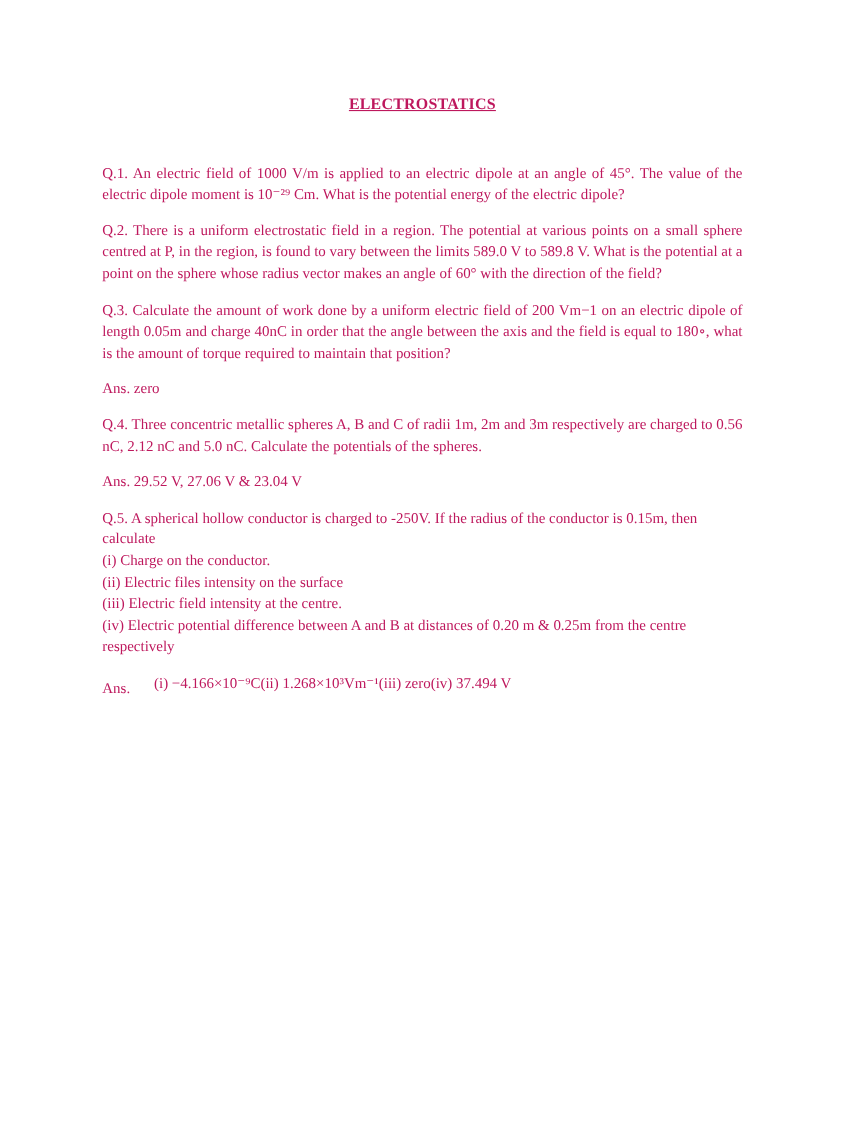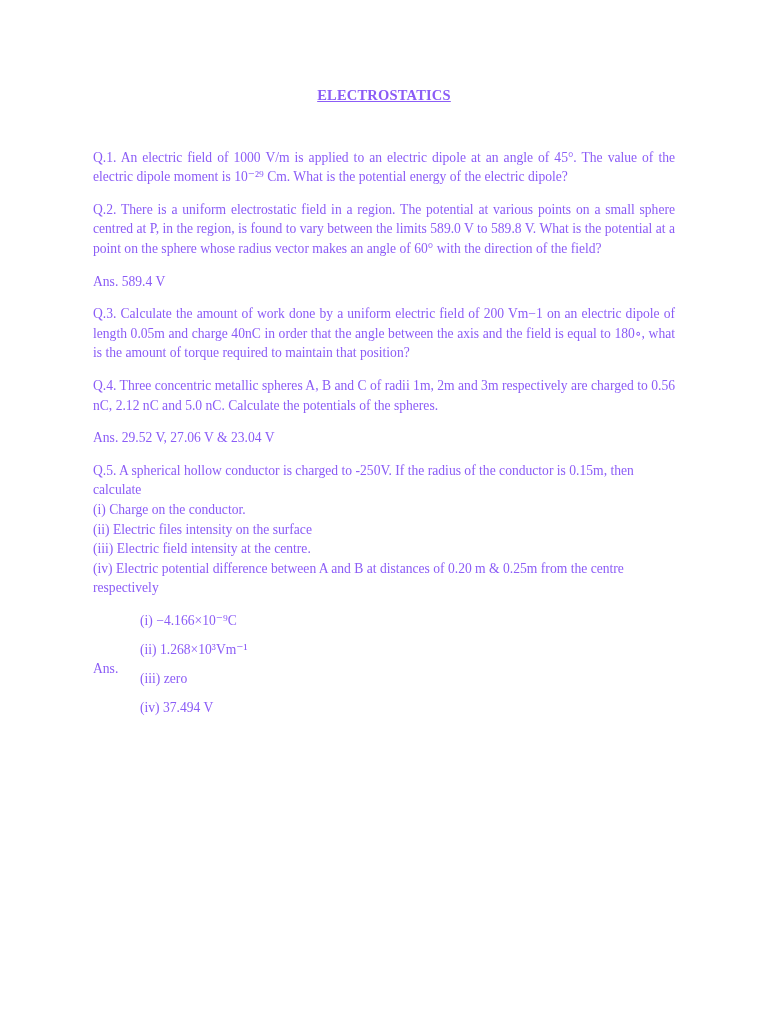--- a/index.html
+++ b/index.html
@@ -11,21 +11,21 @@
     position: relative;
     width: 768px;
     height: 1024px;
     margin: 0 auto;
     background: #ffffff;
     box-sizing: border-box;
     padding: 86px 93px 0 93px;
     font-family: "Liberation Serif", "DejaVu Serif", serif;
     font-size: 13.6px;
     line-height: 19.6px;
-    color: #8b5cf6;
+    color: #be185d;
     overflow: hidden;
   }
   .doc-title {
     text-align: center;
     font-weight: bold;
     font-size: 14.5px;
     text-decoration: underline;
     letter-spacing: 0.2px;
     margin: 0 0 42px 0;
   }
@@ -44,42 +44,41 @@
     flex-direction: row;
     align-items: center;
     margin: 0 0 13px 0;
   }
   .ans-multi .ans-label {
     width: 47px;
     flex: 0 0 47px;
   }
   .ans-multi .ans-items {
     display: flex;
-    flex-direction: column;
   }
   .ans-multi .ans-items .ans-item {
     margin: 0 0 9.5px 0;
   }
 </style>
 </head>
 <body>
 
 <div class="page">
 
   <h1 class="doc-title">ELECTROSTATICS</h1>
 
   <p class="block q">Q.1. An electric field of 1000 V/m is applied to an electric dipole at an angle of 45°. The value of the electric dipole moment is 10⁻²⁹ Cm. What is the potential energy of the electric dipole?</p>
 
 
   <p class="block q">Q.2. There is a uniform electrostatic field in a region. The potential at various points on a small sphere centred at P, in the region, is found to vary between the limits 589.0 V to 589.8 V. What is the potential at a point on the sphere whose radius vector makes an angle of 60° with the direction of the field?</p>
 
-  <p class="block">Ans. 589.4 V</p>
 
   <p class="block q">Q.3. Calculate the amount of work done by a uniform electric field of 200 Vm−1 on an electric dipole of length 0.05m and charge 40nC in order that the angle between the axis and the field is equal to 180∘, what is the amount of torque required to maintain that position?</p>
 
+  <p class="block">Ans. zero</p>
 
   <p class="block q">Q.4. Three concentric metallic spheres A, B and C of radii 1m, 2m and 3m respectively are charged to 0.56 nC, 2.12 nC and 5.0 nC. Calculate the potentials of the spheres.</p>
 
   <p class="block">Ans. 29.52 V, 27.06 V &amp; 23.04 V</p>
 
   <p class="block q-list">Q.5. A spherical hollow conductor is charged to -250V. If the radius of the conductor is 0.15m, then calculate
 (i) Charge on the conductor.
 (ii) Electric files intensity on the surface
 (iii) Electric field intensity at the centre.
 (iv) Electric potential difference between A and B at distances of 0.20 m &amp; 0.25m from the centre respectively</p>

